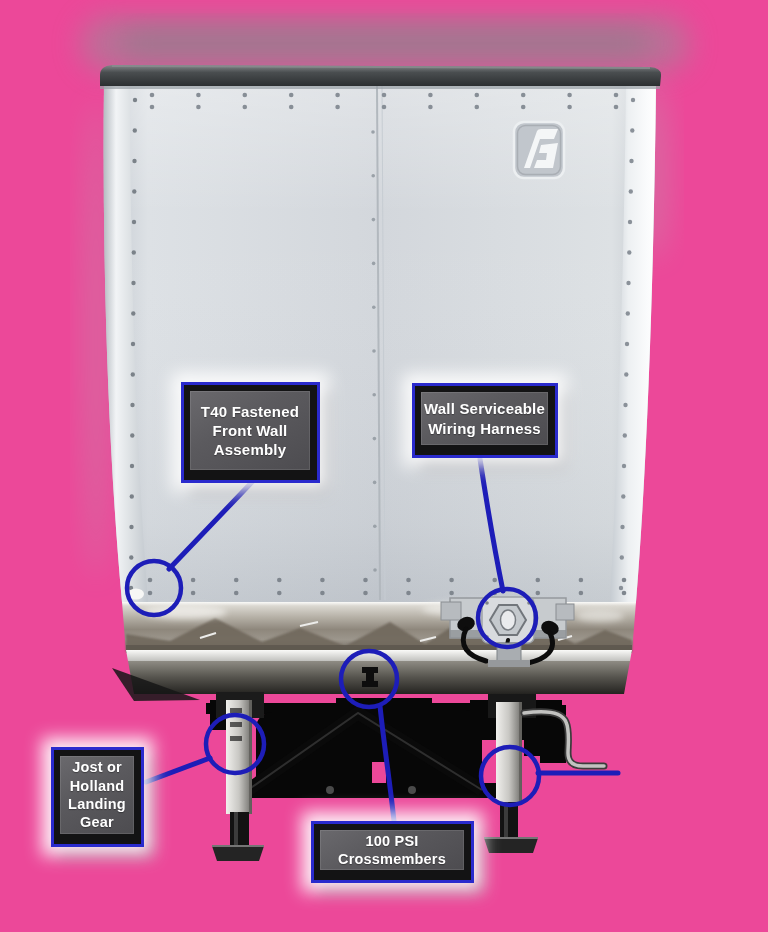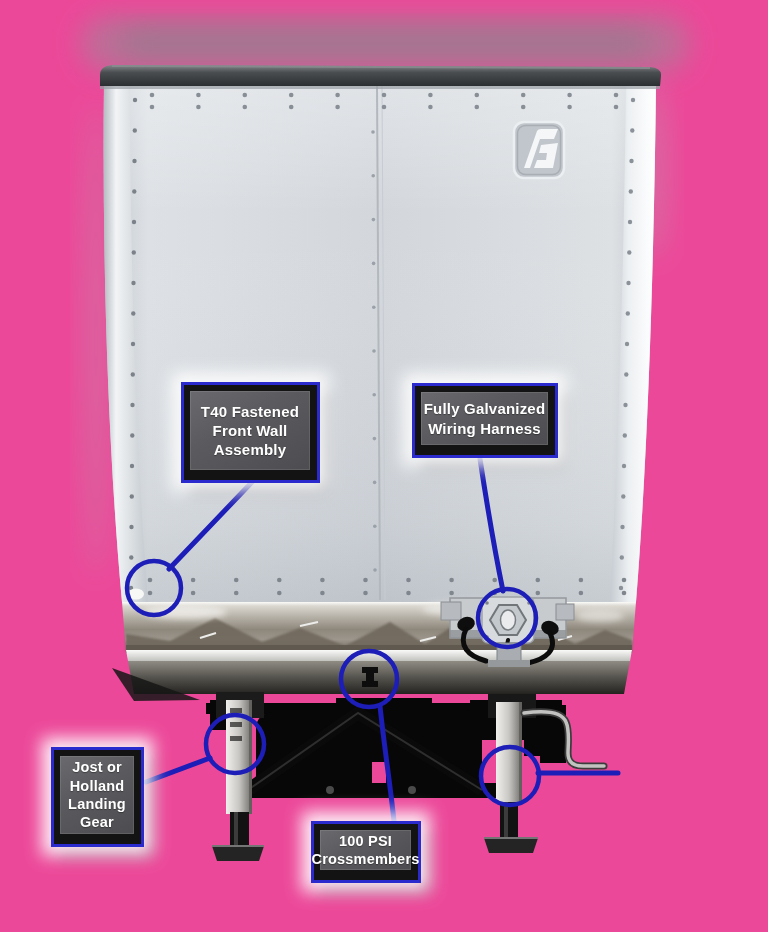--- a/index.html
+++ b/index.html
@@ -28,21 +28,21 @@
     font-weight:600;letter-spacing:0.2px;line-height:1.27;
     text-shadow:0 1px 1px rgba(0,0,0,0.35);
     padding:0 2px;
   }
   #co-front-wall{left:181px;top:382px;width:139px;height:101px;}
   #co-front-wall .txt{font-size:15px;}
   #co-wiring{left:412px;top:383px;width:146px;height:75px;}
   #co-wiring .txt{font-size:15px;}
   #co-jost{left:51px;top:747px;width:93px;height:100px;}
   #co-jost .txt{font-size:14.5px;}
-  #co-psi{left:311px;top:821px;width:110px;height:62px;}
+  #co-psi{left:311px;top:821px;width:163px;height:62px;}
   #co-psi .txt{font-size:14.5px;}
   #co-galv{left:615px;top:679px;width:148px;height:158px;}
   #co-galv .txt{font-size:13.8px;}
   .annot{stroke:var(--accent,#1d1db8);fill:none;stroke-linecap:round;}
 </style>
 </head>
 <body>
 
 <div id="canvas" style="--accent: #1d1db8; --blue-border: #2a2acd;">
 
@@ -348,21 +348,21 @@
 
 <div class="callout" id="co-front-wall">
   <div class="face">
     <span class="txt">T40 Fastened
 Front Wall
 Assembly</span>
   </div>
 </div>
 <div class="callout" id="co-wiring">
   <div class="face">
-    <span class="txt">Fully Galvanized
+    <span class="txt">Wall Serviceable
 Wiring Harness</span>
   </div>
 </div>
 <div class="callout" id="co-jost">
   <div class="face">
     <span class="txt">Jost or
 Holland
 Landing
 Gear</span>
   </div>

